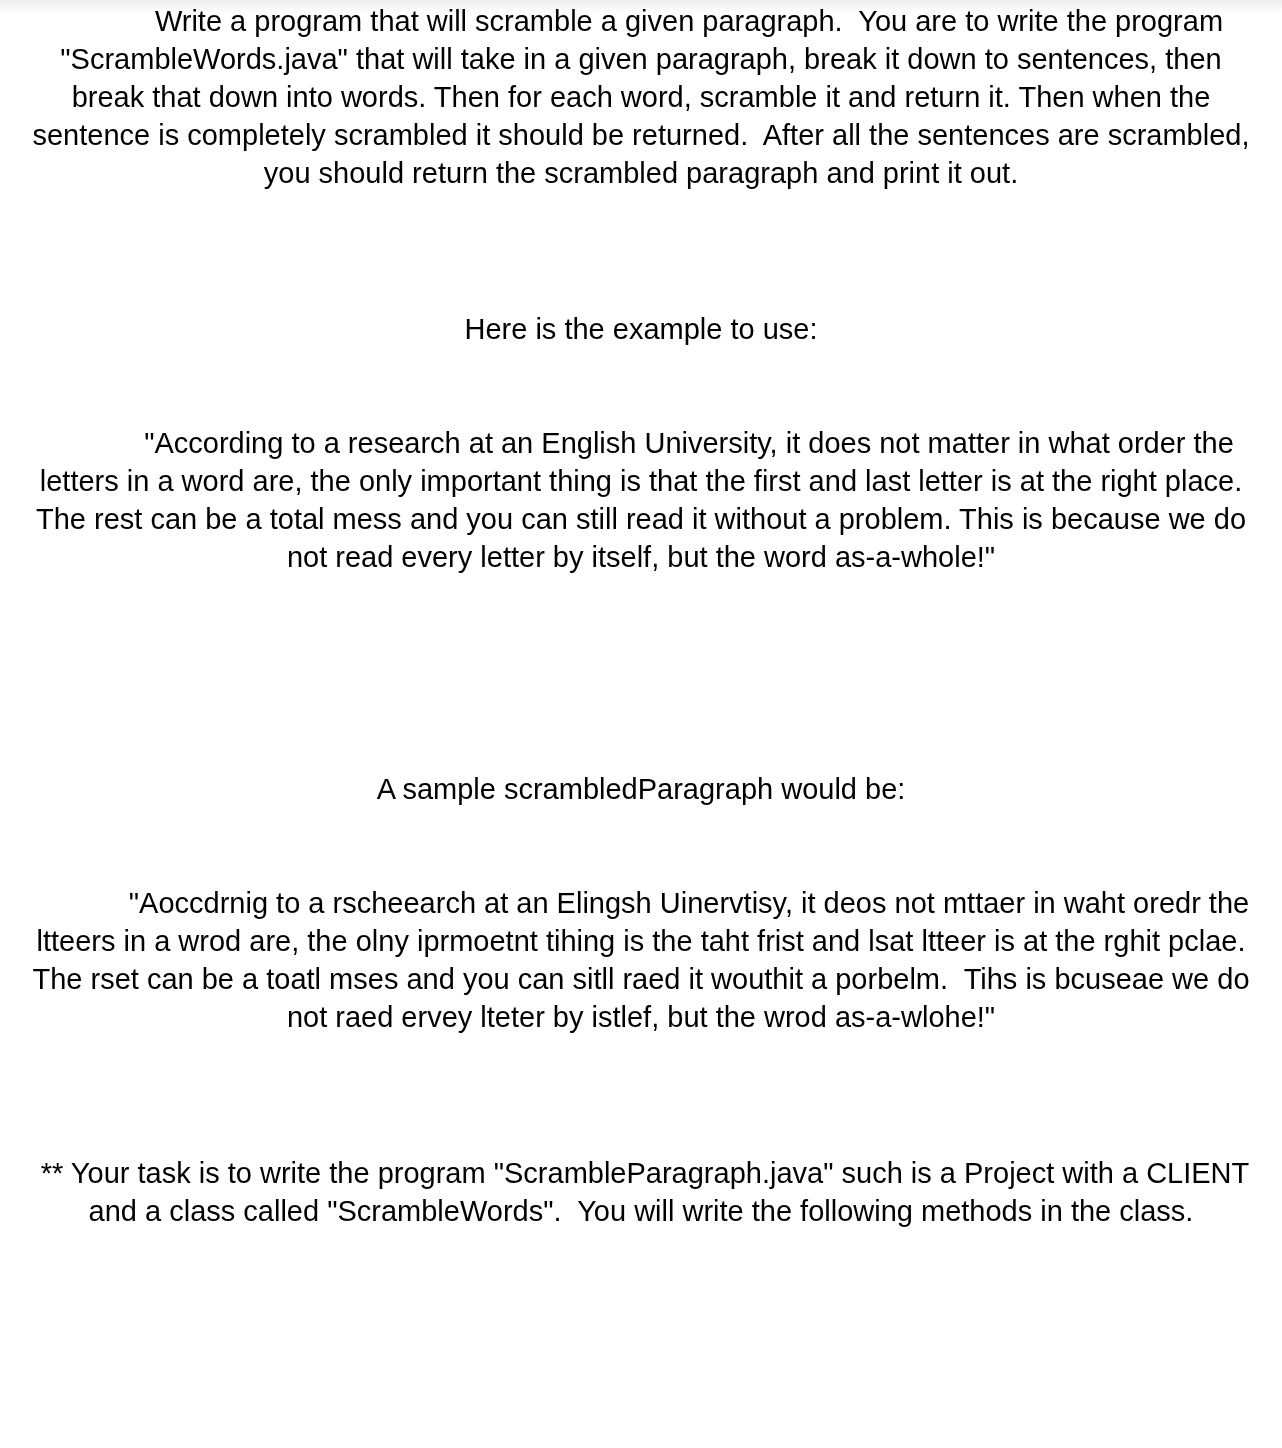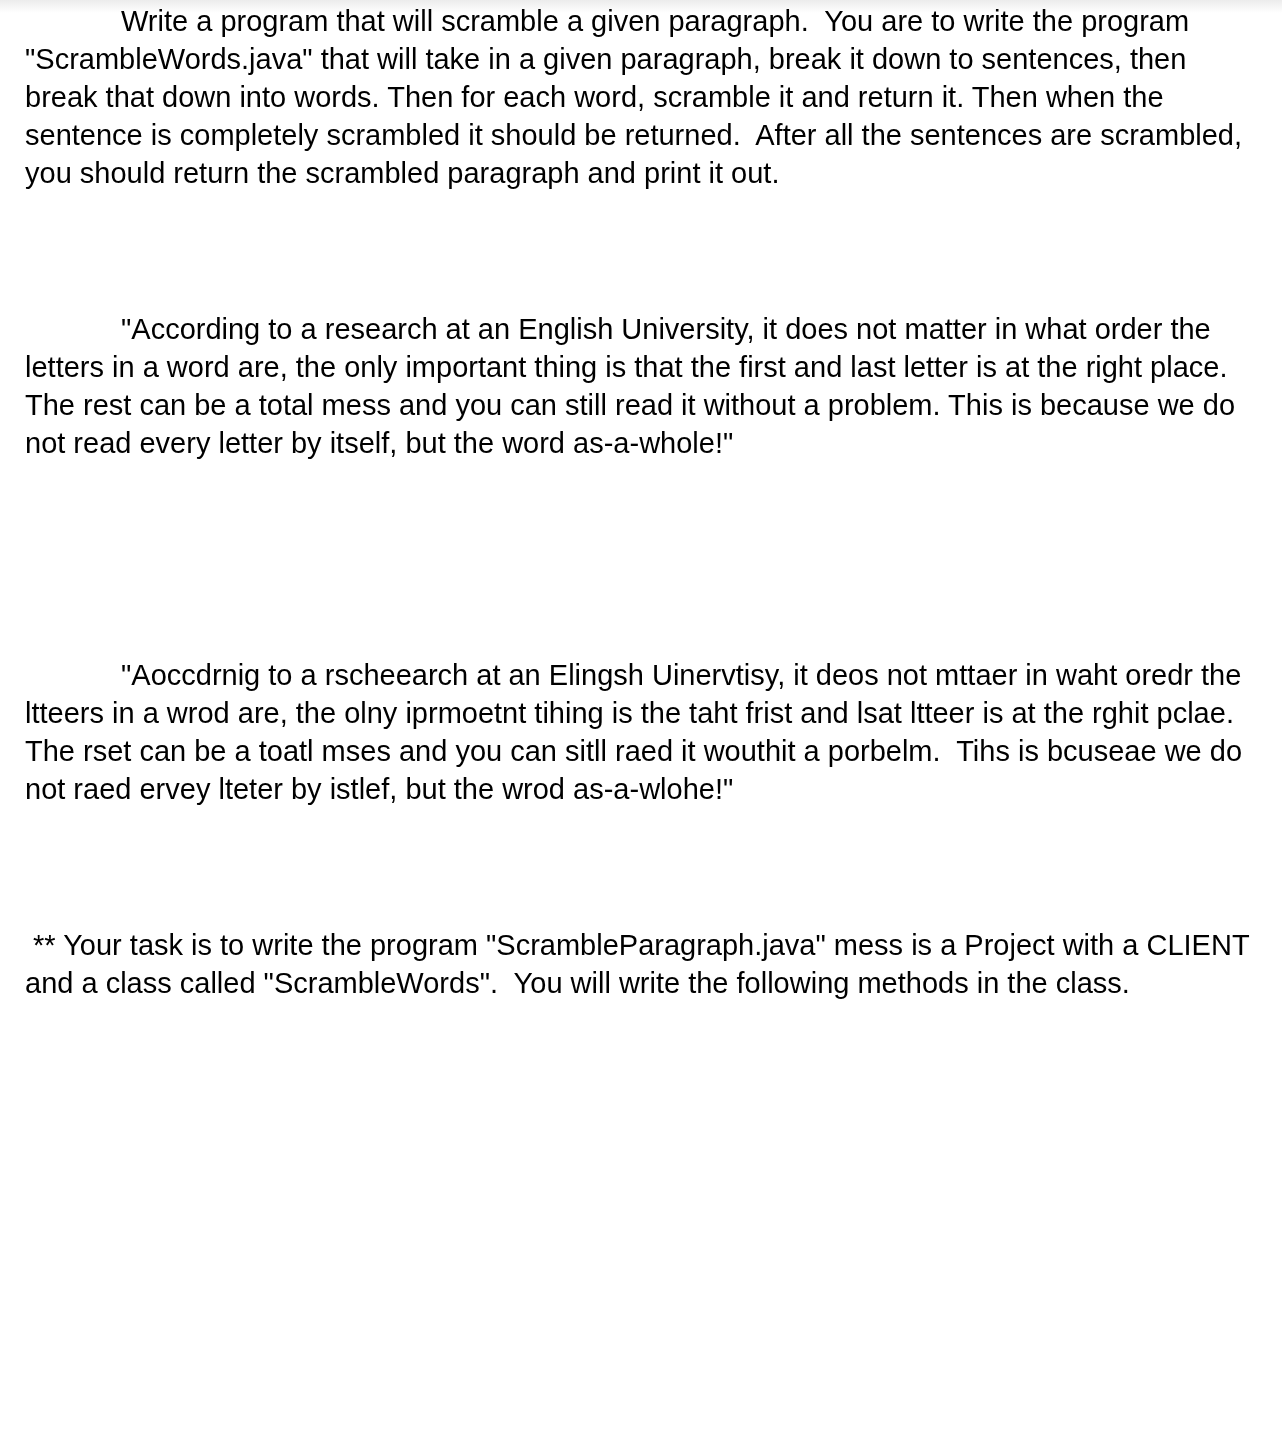--- a/index.html
+++ b/index.html
@@ -25,44 +25,47 @@
     background: linear-gradient(to bottom, #ececec, #ffffff);
     pointer-events: none;
   }
   main.doc {
     position: relative;
     padding: 2px 25px 0 25px;
   }
   .para {
     margin: 0 0 42px 0;
     white-space: pre-wrap;
+    text-align: center;
   }
   .para:last-child { margin-bottom: 0; }
   .indent-first { text-indent: 96px; }
   .line { white-space: pre-wrap; }
 </style>
 </head>
 <body>
 
 <div class="top-shadow"></div>
 
 <main class="doc">
 
   <p class="para indent-first">Write a program that will scramble a given paragraph.  You are to write the program "ScrambleWords.java" that will take in a given paragraph, break it down to sentences, then break that down into words. Then for each word, scramble it and return it. Then when the sentence is completely scrambled it should be returned.  After all the sentences are scrambled, you should return the scrambled paragraph and print it out.</p>
 
   <div class="para">
+    <div class="line">Here is the example to use:</div>
     <div class="indent-first">"According to a research at an English University, it does not matter in what order the letters in a word are, the only important thing is that the first and last letter is at the right place. The rest can be a total mess and you can still read it without a problem. This is because we do not read every letter by itself, but the word as-a-whole!"</div>
   </div>
 
   <div class="para">
+    <div class="line">A sample scrambledParagraph would be:</div>
     <div class="indent-first">"Aoccdrnig to a rscheearch at an Elingsh Uinervtisy, it deos not mttaer in waht oredr the ltteers in a wrod are, the olny iprmoetnt tihing is the taht frist and lsat ltteer is at the rghit pclae. The rset can be a toatl mses and you can sitll raed it wouthit a porbelm.  Tihs is bcuseae we do not raed ervey lteter by istlef, but the wrod as-a-wlohe!"</div>
   </div>
 
 
-  <p class="para"> ** Your task is to write the program "ScrambleParagraph.java" mess is a Project with a CLIENT and a class called "ScrambleWords".  You will write the following methods in the class.</p>
+  <p class="para"> ** Your task is to write the program "ScrambleParagraph.java" such is a Project with a CLIENT and a class called "ScrambleWords".  You will write the following methods in the class.</p>
 
   <div class="para">
     
     
     
   </div>
 
 </main>
 
 </body></html>

